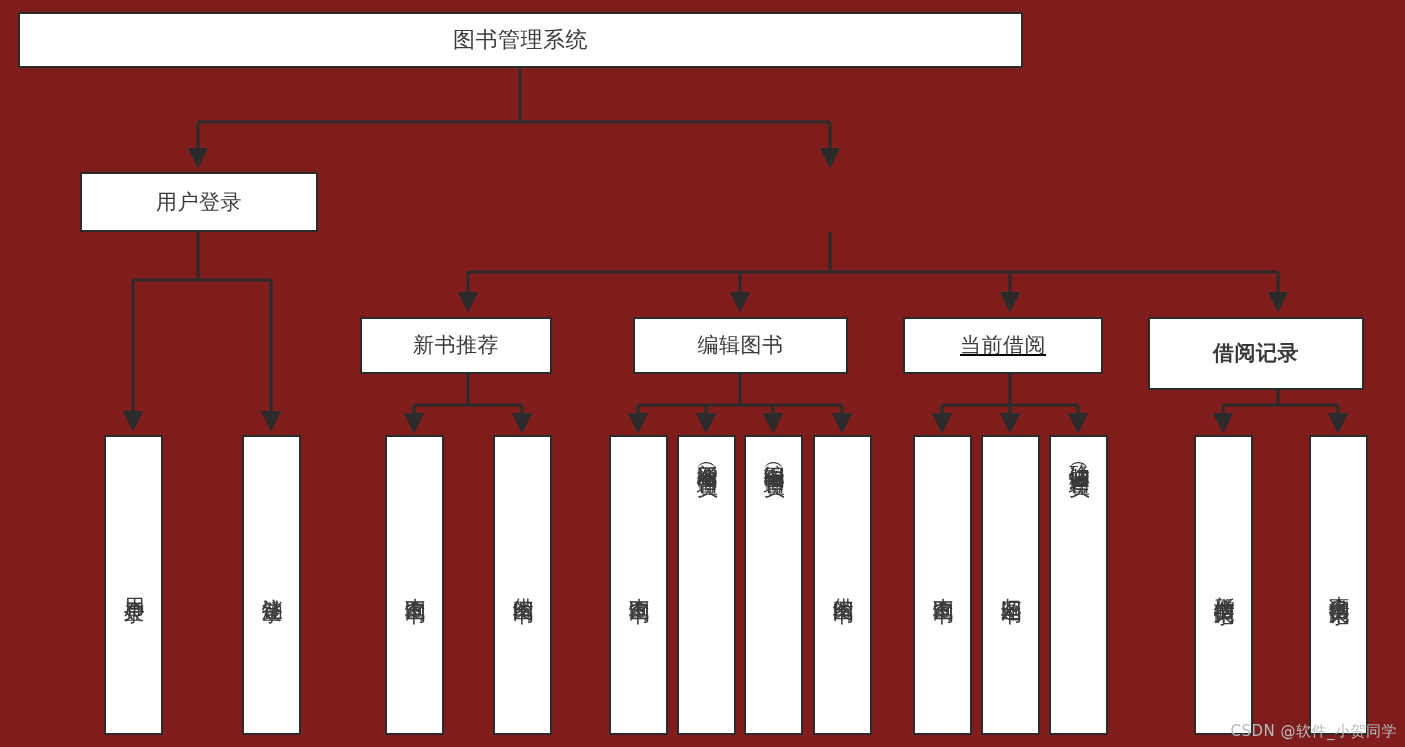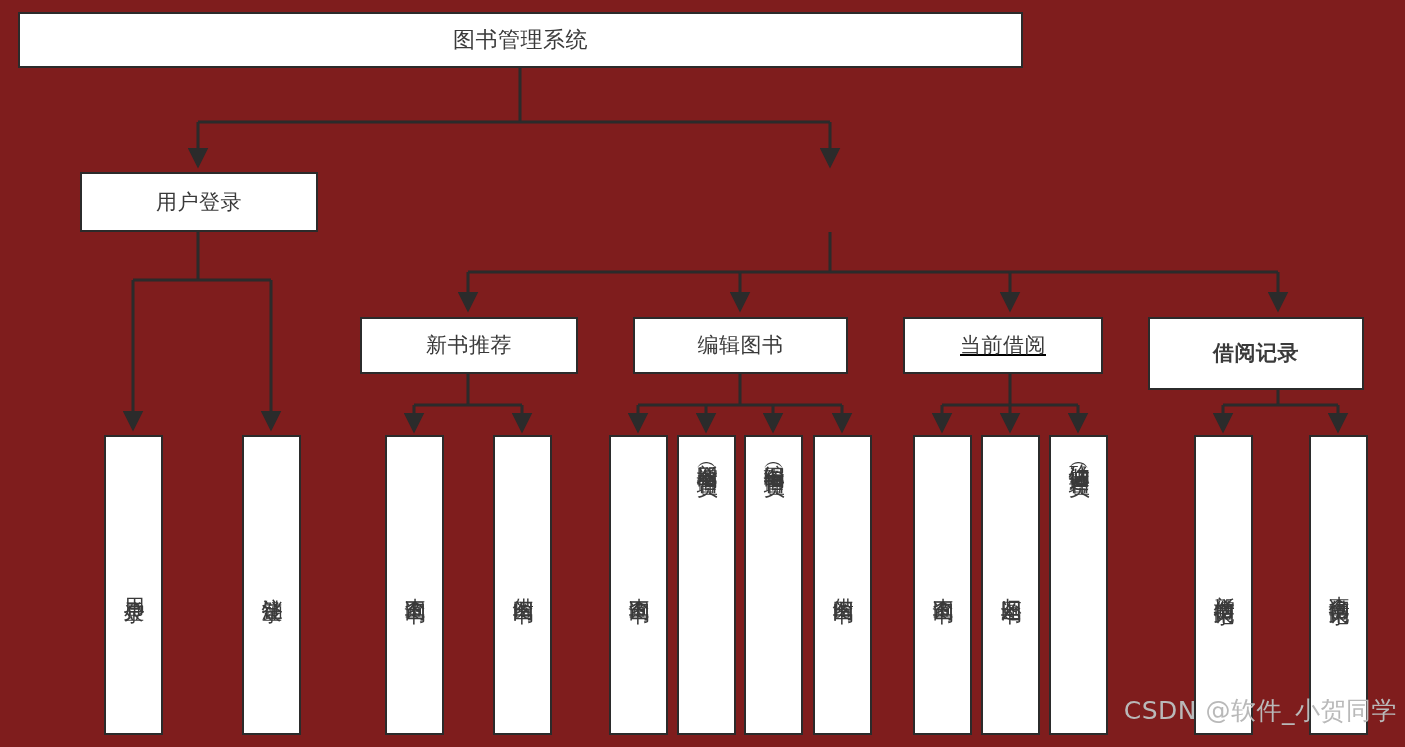--- a/index.html
+++ b/index.html
@@ -58,22 +58,22 @@
     letter-spacing: 2px;
     white-space: pre;
   }
   .node.leaf.center {
     align-items: center;
     padding-top: 0;
   }
   .watermark {
     position: absolute;
     right: 8px;
-    bottom: 20px;
-    font-size: 25px;
+    bottom: 6px;
+    font-size: 15px;
     color: #b9b9b9;
     letter-spacing: 0.5px;
     z-index: 5;
     white-space: nowrap;
   }
 </style>
 </head>
 <body>
 
 <div id="canvas">
@@ -131,21 +131,21 @@
   </svg>
 
   <div class="node root" style="left:18px; top:12px; width:1005px; height:56px;">
     <span class="label">图书管理系统</span>
   </div>
 
   <div class="node lvl1" style="left:80px; top:172px; width:238px; height:60px;">
     <span class="label">用户登录</span>
   </div>
 
-  <div class="node lvl2" style="left:360px; top:317px; width:218px; height:57px;">
+  <div class="node lvl2" style="left:360px; top:317px; width:192px; height:57px;">
     <span class="label">新书推荐</span>
   </div>
   <div class="node lvl2" style="left:633px; top:317px; width:215px; height:57px;">
     <span class="label">编辑图书</span>
   </div>
   <div class="node lvl2" style="left:903px; top:317px; width:200px; height:57px;text-decoration:underline;">
     <span class="label">当前借阅</span>
   </div>
   <div class="node lvl2" style="left:1148px; top:317px; width:216px; height:73px;font-weight:bold;">
     <span class="label">借阅记录</span>

